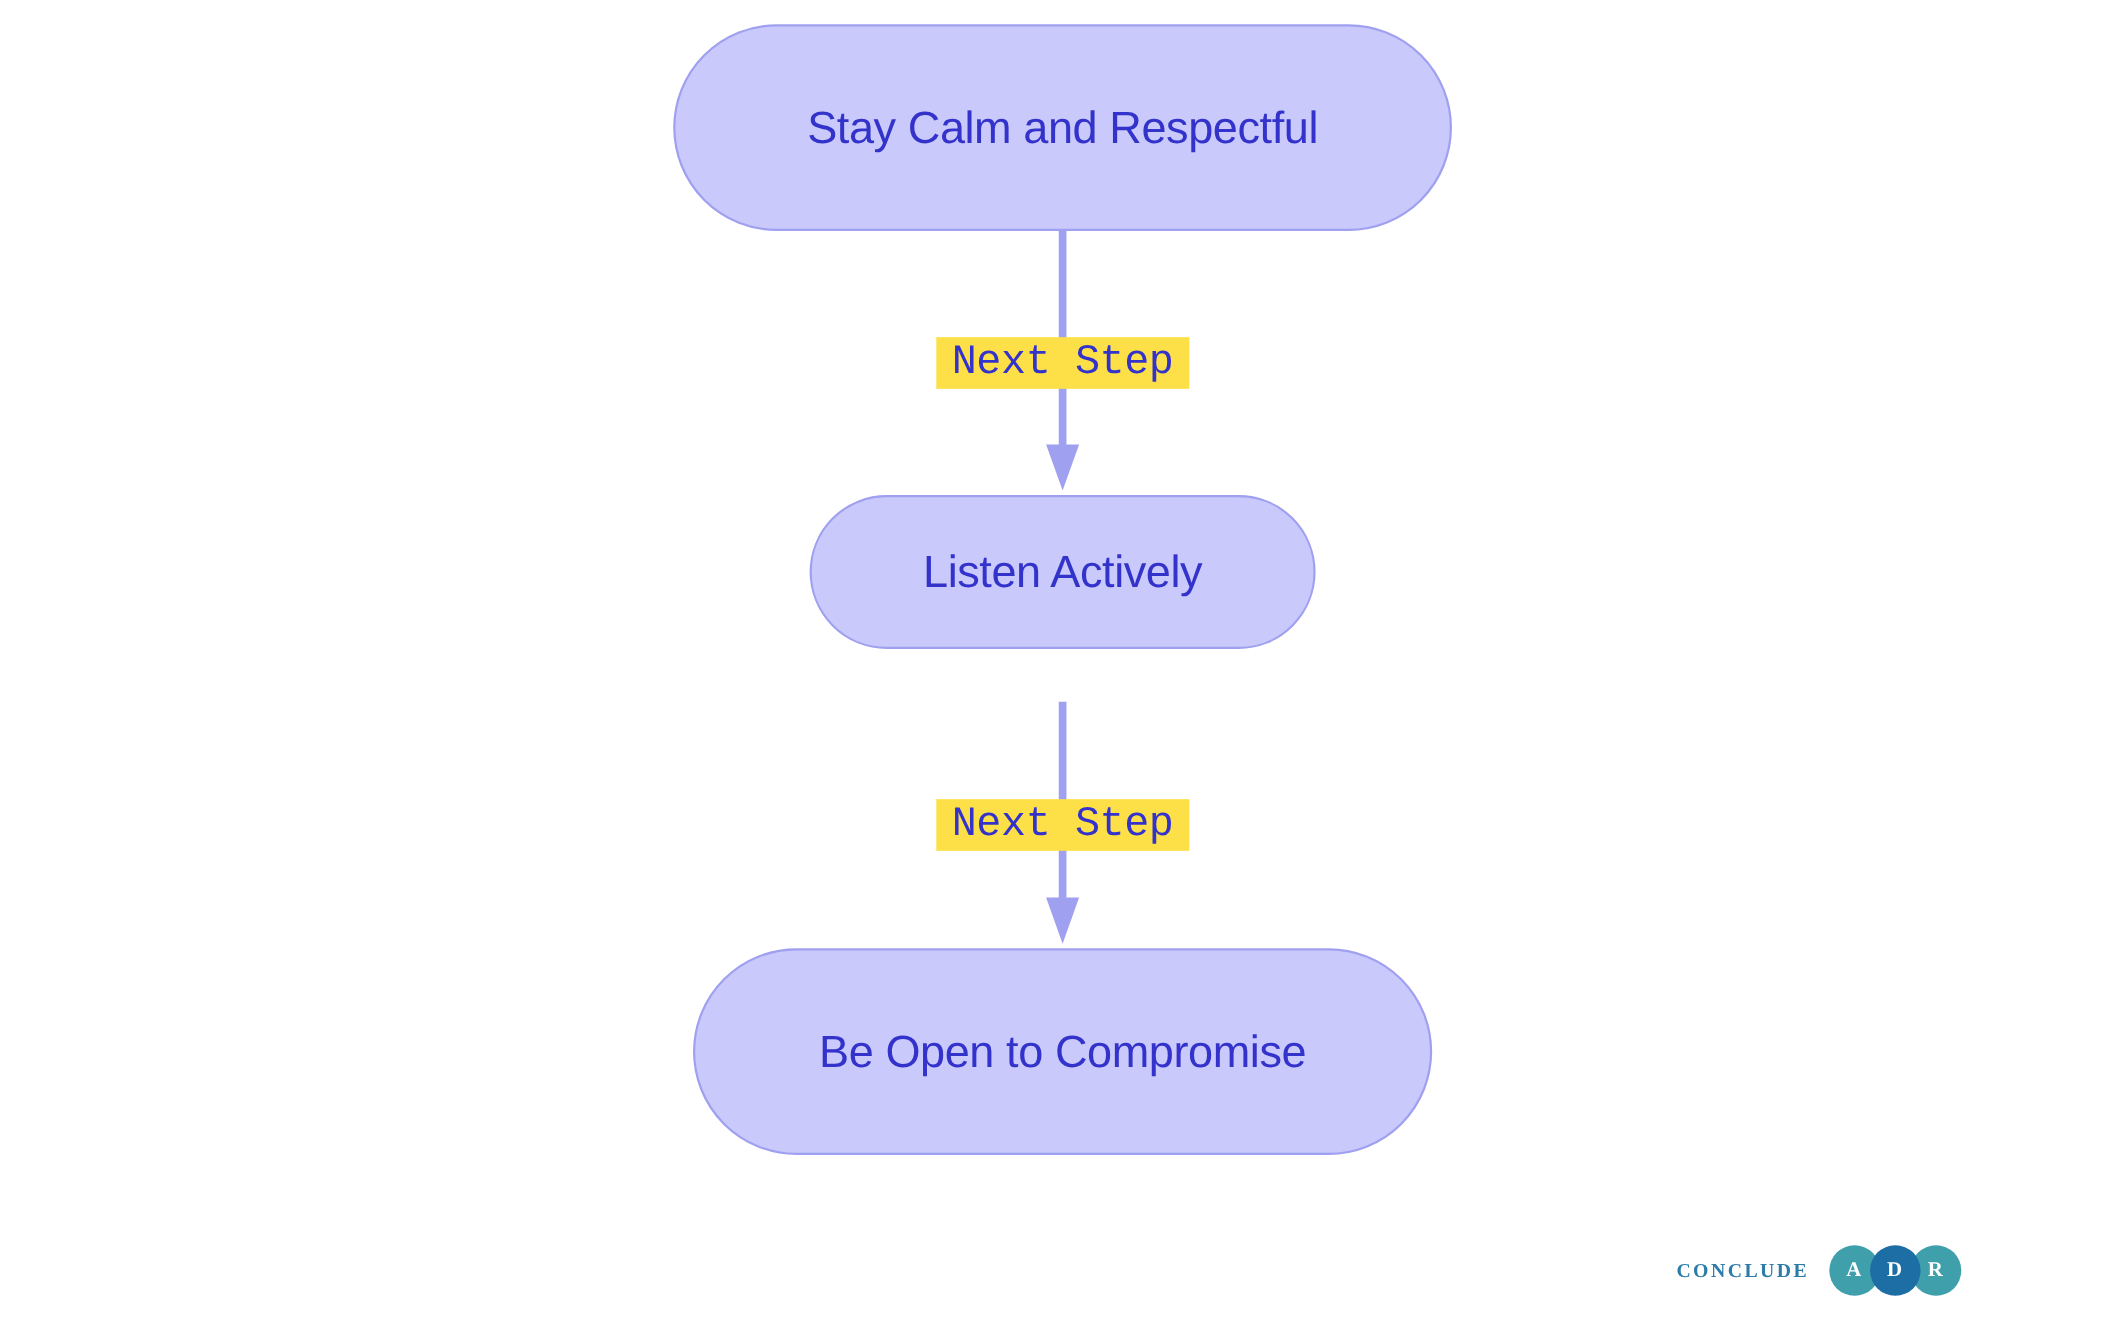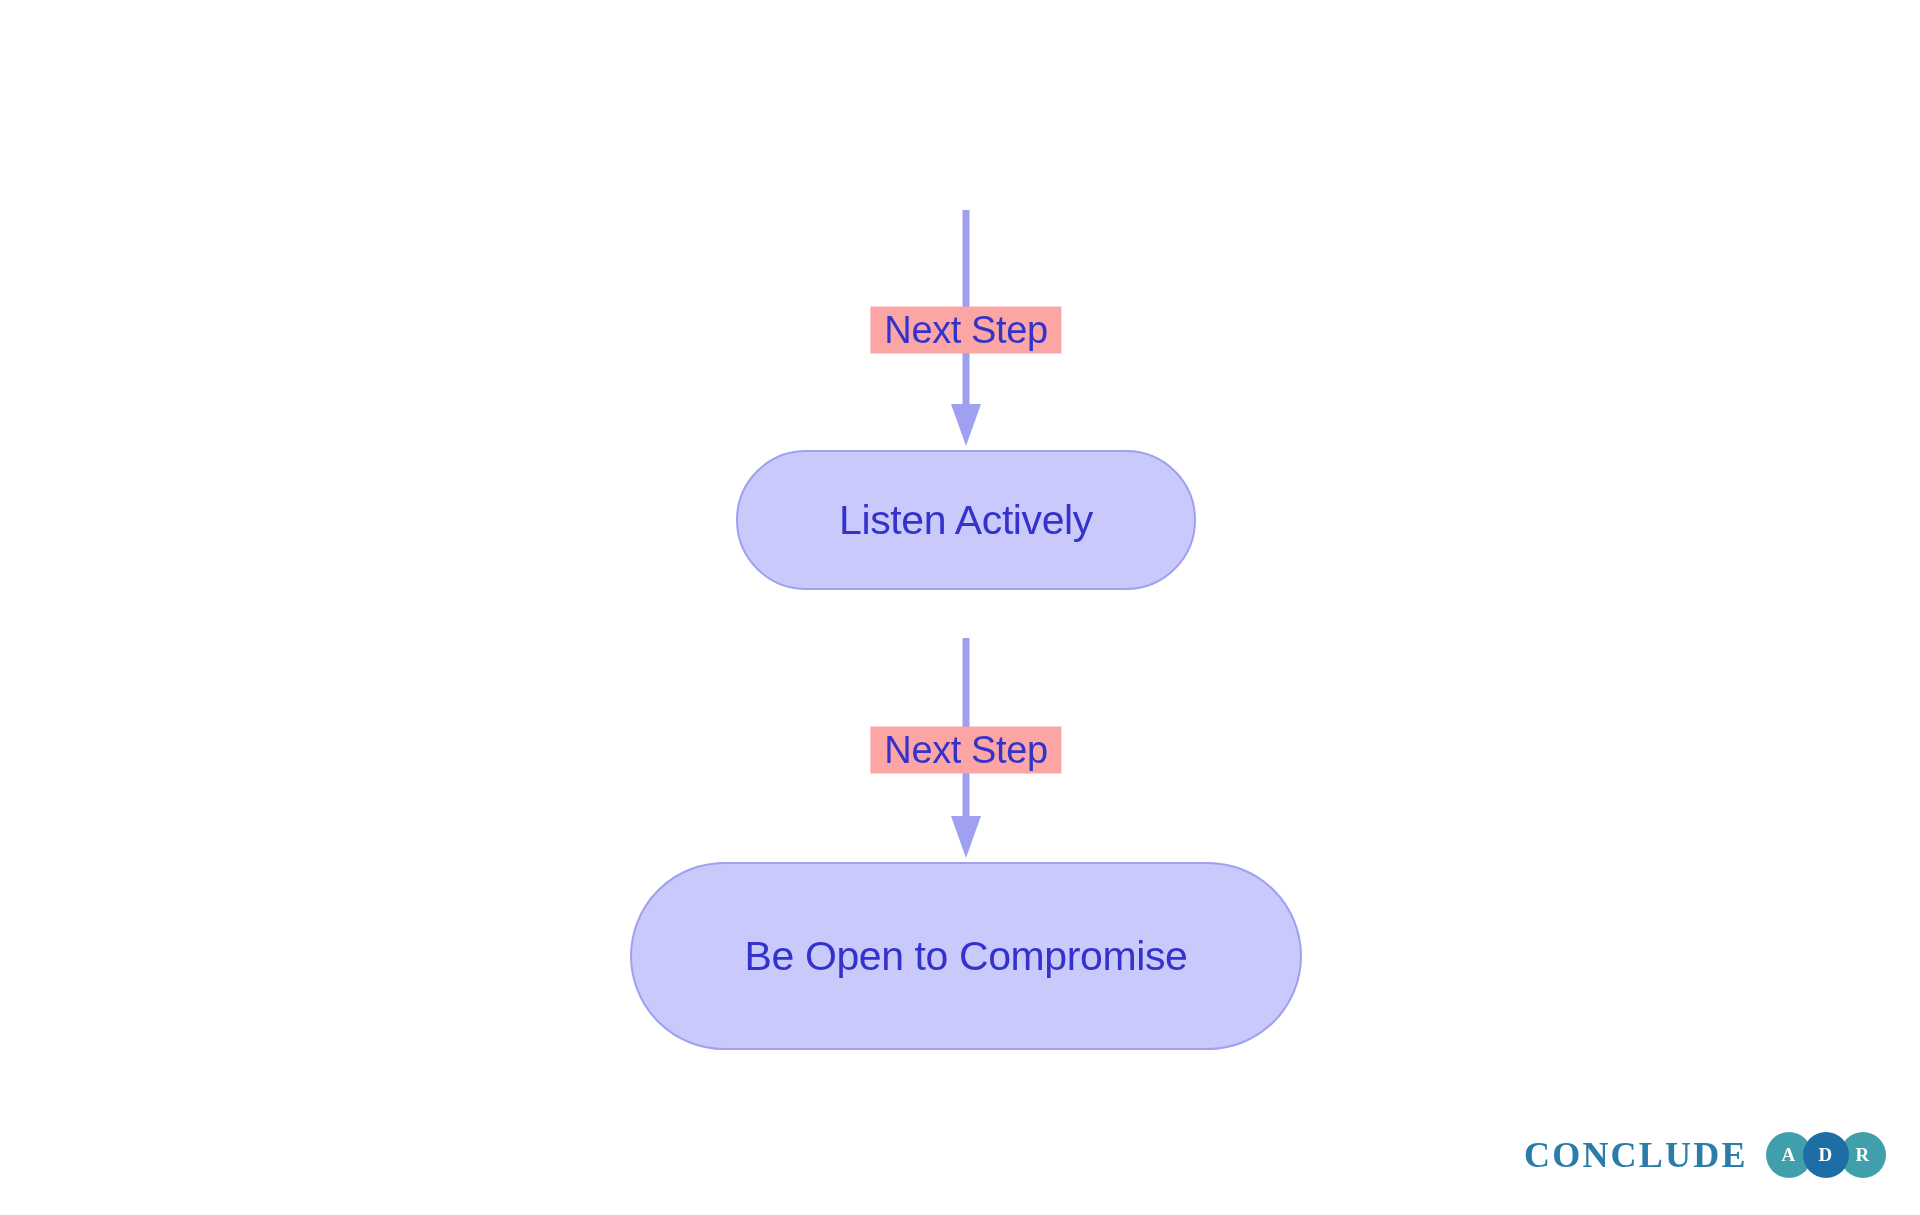--- a/index.html
+++ b/index.html
@@ -72,44 +72,44 @@
     position: absolute;
     left: 0;
     top: 0;
     width: 1920px;
     height: 1215px;
     pointer-events: none;
   }
   .edge-label {
     position: absolute;
     color: #3333cc;
-    font-family: Liberation Sans, sans-serif;
+    font-family: Liberation Mono, monospace;
     font-size: 38px;
     letter-spacing: -0.4px;
     white-space: nowrap;
     transform: translate(-50%, -50%);
-    background: #fca5a5;
+    background: #fde047;
     padding: 2px 14px;
   }
   #edge-label-1 { left: 966px; top: 330px; }
   #edge-label-2 { left: 966px; top: 750px; }
 
   
   #brand-logo {
     position: absolute;
     left: 1524px;
     top: 1132px;
     display: flex;
     align-items: center;
     gap: 18px;
   }
   #brand-wordmark {
     font-family: "Liberation Serif", serif;
     font-weight: 700;
-    font-size: 36px;
+    font-size: 18px;
     letter-spacing: 2.2px;
     color: #2b7ca8;
     line-height: 1;
   }
   #brand-circles {
     position: relative;
     display: flex;
     align-items: center;
     height: 46px;
   }
@@ -140,20 +140,23 @@
     <polygon points="951,404 981,404 966,446" fill="#9fa0f0"></polygon>
   </svg>
   <div class="edge-label" id="edge-label-1">Next Step</div>
 
   <svg class="edge" viewBox="0 0 1920 1215" xmlns="http://www.w3.org/2000/svg">
     <line x1="966" y1="638" x2="966" y2="820" stroke="#9fa0f0" stroke-width="7"></line>
     <polygon points="951,816 981,816 966,858" fill="#9fa0f0"></polygon>
   </svg>
   <div class="edge-label" id="edge-label-2">Next Step</div>
 
+  <div class="node" id="node-1">
+    <span class="node-label">Stay Calm and Respectful</span>
+  </div>
 
   <div class="node" id="node-2">
     <span class="node-label">Listen Actively</span>
   </div>
 
   <div class="node" id="node-3">
     <span class="node-label">Be Open to Compromise</span>
   </div>
 
 </div>

